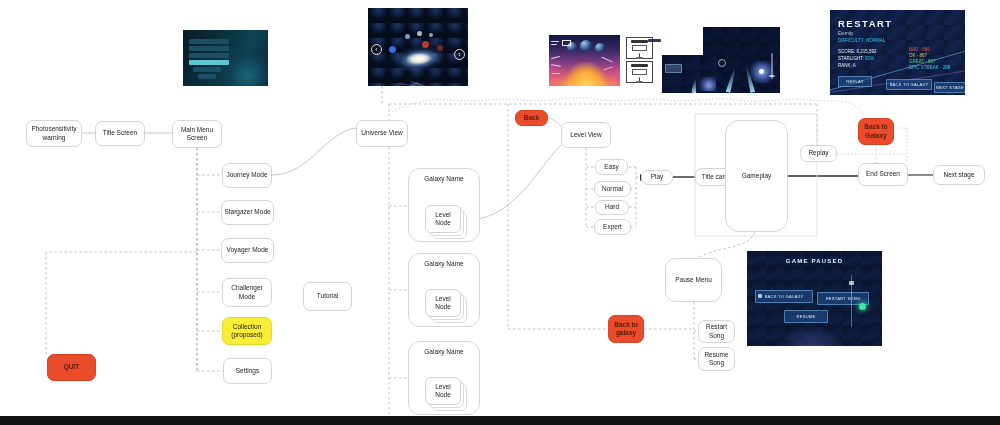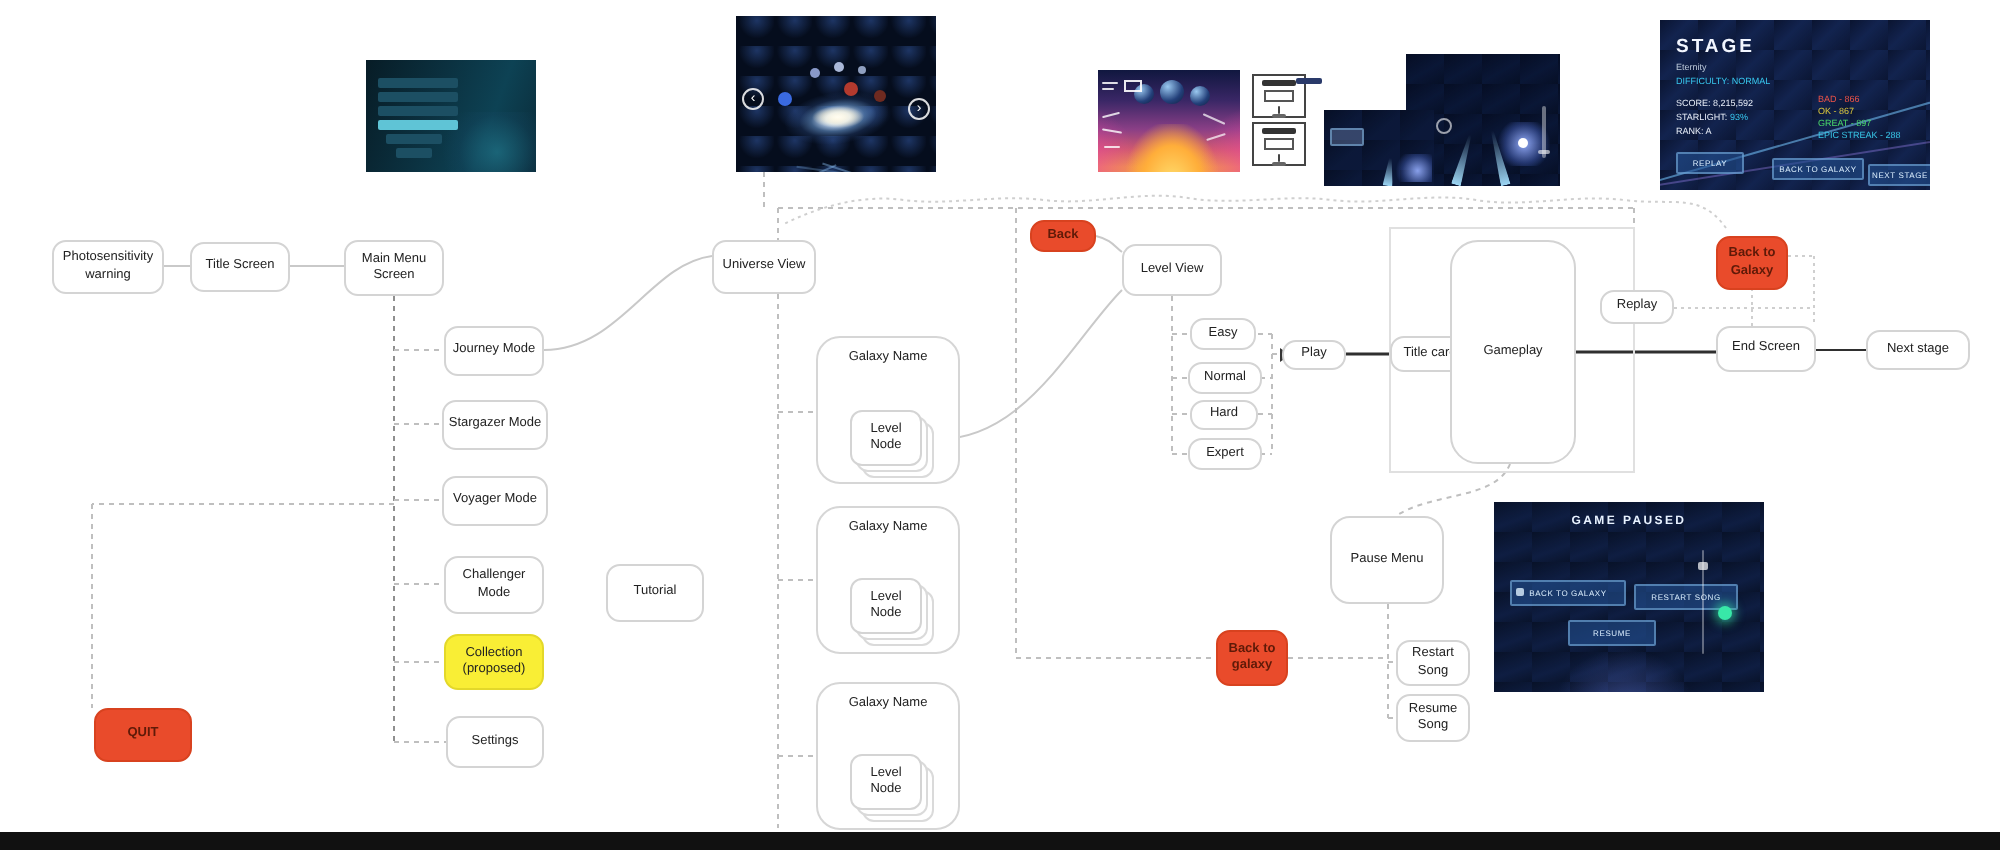--- a/index.html
+++ b/index.html
@@ -221,21 +221,21 @@
 
   <div class="shot stars" style="left:662px;top:55px;width:55px;height:38px;background-color:#071026;background-image:linear-gradient(140deg,rgba(6,12,34,.3),rgba(14,30,70,.6) 60%)">
     <div class="abs" style="left:36px;top:22px;width:18px;height:14px;background:radial-gradient(circle at 60% 60%, rgba(150,175,255,.9), rgba(80,110,210,.35) 55%, transparent 80%)"></div>
     <div class="chip" style="left:3px;top:9px;width:15px;height:7px;background:rgba(180,205,255,.25)"></div>
     <div class="beam" style="left:30px;height:14px;transform:rotate(6deg)"></div>
   </div>
 
   <div class="shot stars" style="left:830px;top:10px;width:135px;height:85px;background-color:#0a1430;background-image:linear-gradient(135deg,rgba(10,20,48,.2),rgba(22,42,92,.7) 45%,rgba(12,24,56,.4))">
     <div class="bar" style="left:-10px;top:58px;width:170px;height:1px;background:rgba(120,200,255,.55);transform:rotate(-16deg)"></div>
     <div class="bar" style="left:-10px;top:70px;width:170px;height:1px;background:rgba(170,140,255,.35);transform:rotate(-9deg)"></div>
-    <div class="tiny" style="left:8px;top:8px;font-size:9.5px;font-weight:bold;letter-spacing:1.5px;color:#f2f6ff">STAGE</div>
+    <div class="tiny" style="left:8px;top:8px;font-size:9.5px;font-weight:bold;letter-spacing:1.5px;color:#f2f6ff">RESTART</div>
     <div class="tiny" style="left:8px;top:21px;font-size:4.5px;color:#bcc9da">Eternity</div>
     <div class="tiny" style="left:8px;top:28px;font-size:4.5px;color:#38c8f0">DIFFICULTY: NORMAL</div>
     <div class="tiny" style="left:8px;top:39px;font-size:4.5px;color:#e8eef8">SCORE: 8,215,592</div>
     <div class="tiny" style="left:8px;top:46px;font-size:4.5px;color:#e8eef8"><span>STARLIGHT:</span> <span style="color:#38c8f0">93%</span></div>
     <div class="tiny" style="left:8px;top:53px;font-size:4.5px;color:#e8eef8">RANK: A</div>
     <div class="tiny" style="left:79px;top:37px;font-size:4.5px;color:#ef5347">BAD - 866</div>
     <div class="tiny" style="left:79px;top:43px;font-size:4.5px;color:#ddc93c">OK - 867</div>
     <div class="tiny" style="left:79px;top:49px;font-size:4.5px;color:#4ad86a">GREAT - 897</div>
     <div class="tiny" style="left:79px;top:55px;font-size:4.5px;color:#38c8e8">EPIC STREAK - 288</div>
     <div class="chip" style="left:8px;top:66px;width:32px;height:9px">REPLAY</div>

